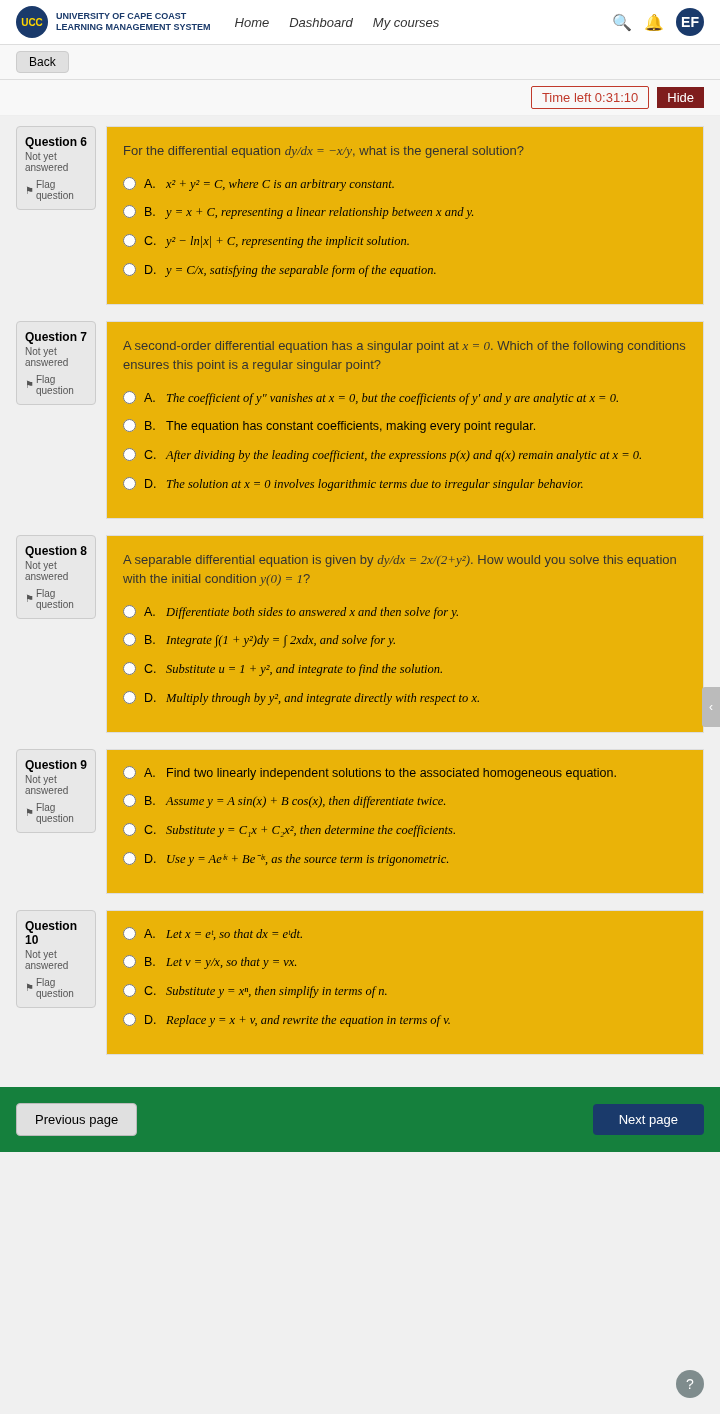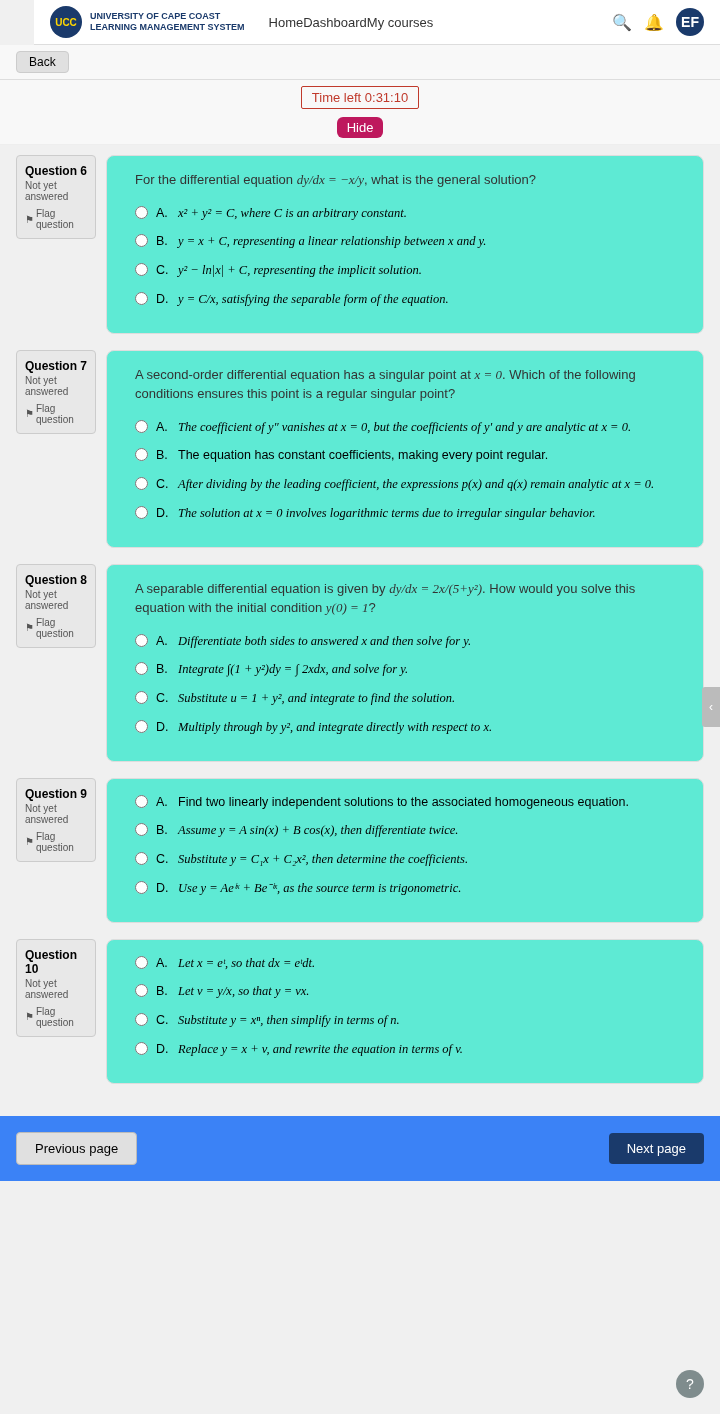--- a/index.html
+++ b/index.html
@@ -6,21 +6,20 @@
     body { font-family: Arial, sans-serif; font-size: 13px; background: #f0f0f0; width: 720px; }
 
     
     .header {
       background: #fff;
       display: flex;
       align-items: center;
       padding: 0 16px;
       height: 45px;
       border-bottom: 1px solid #ddd;
-      margin-left: 34px;
     }
     .header-logo {
       display: flex;
       align-items: center;
       gap: 8px;
       margin-right: 24px;
     }
     .logo-shield {
       width: 32px;
       height: 32px;
@@ -35,21 +34,23 @@
     }
     .logo-text {
       font-size: 9px;
       font-weight: bold;
       color: #1a3a6b;
       line-height: 1.2;
       text-transform: uppercase;
     }
     .header-nav {
       display: flex;
+      gap: 20px;
       flex: 1;
+      font-style: italic;
     }
     .header-nav a {
       text-decoration: none;
       color: #333;
       font-size: 13px;
     }
     .header-icons {
       display: flex;
       align-items: center;
       gap: 12px;
@@ -91,34 +92,33 @@
 
     
     .timer-bar {
       background: #f8f8f8;
       display: flex;
       justify-content: flex-end;
       align-items: center;
       padding: 6px 16px;
       gap: 8px;
       border-bottom: 1px solid #eee;
-      flex-direction: column;
     }
     .timer-box {
       border: 1px solid #c0392b;
       color: #c0392b;
       padding: 3px 10px;
       font-size: 13px;
       border-radius: 2px;
     }
     .hide-btn {
-      background: #be185d;
+      background: #7f1d1d;
       color: #fff;
       border: none;
-      border-radius: 6px;
+      border-radius: 0;
       padding: 3px 10px;
       font-size: 13px;
       cursor: pointer;
     }
 
     
     .side-arrow {
       position: fixed;
       right: 0;
       top: 50%;
@@ -170,24 +170,24 @@
     .question-sidebar .flag-link {
       color: #555;
       font-size: 10px;
       cursor: pointer;
       display: flex;
       align-items: center;
       gap: 2px;
     }
     .question-main {
       flex: 1;
-      background: #5eead4;
+      background: #eab308;
       border: 1px solid #ddd;
-      border-radius: 8px;
-      padding: 14px 28px;
+      border-radius: 0;
+      padding: 14px 16px;
     }
     .question-text {
       font-size: 13px;
       color: #333;
       margin-bottom: 14px;
       line-height: 1.5;
     }
     .option-row {
       display: flex;
       align-items: flex-start;
@@ -217,36 +217,36 @@
       font-style: italic;
       font-family: "Times New Roman", serif;
     }
 
     
     .bottom-nav {
       display: flex;
       justify-content: space-between;
       align-items: center;
       padding: 16px;
-      background: #3b82f6;
+      background: #15803d;
     }
     .prev-btn {
       background: #e0e0e0;
       border: 1px solid #bbb;
       border-radius: 4px;
       padding: 8px 18px;
       font-size: 13px;
       cursor: pointer;
     }
     .next-btn {
       background: #1a3a6b;
       color: #fff;
       border: none;
       border-radius: 4px;
-      padding: 8px 18px;
+      padding: 8px 26px;
       font-size: 13px;
       cursor: pointer;
     }
 
     
     .help-btn {
       position: fixed;
       bottom: 16px;
       right: 16px;
       width: 28px;
@@ -390,21 +390,21 @@
     <div class="question-sidebar">
       <div class="q-label">Question 8</div>
       <div class="q-status">Not yet answered</div>
       <div class="flag-link">
         <span>⚑</span>
         <span>Flag question</span>
       </div>
     </div>
     <div class="question-main">
       <div class="question-text">
-        A separable differential equation is given by <span class="math">dy/dx = 2x/(5+y²)</span>. How would you solve this equation with the initial condition <span class="math">y(0) = 1</span>?
+        A separable differential equation is given by <span class="math">dy/dx = 2x/(2+y²)</span>. How would you solve this equation with the initial condition <span class="math">y(0) = 1</span>?
       </div>
       <div class="option-row">
         <input type="radio" name="q8" style="">
         <div class="option-label">
           <span class="option-letter">A.</span>
           <span class="option-content math">Differentiate both sides to answered x and then solve for y.</span>
         </div>
       </div>
       <div class="option-row">
         <input type="radio" name="q8" style="">

